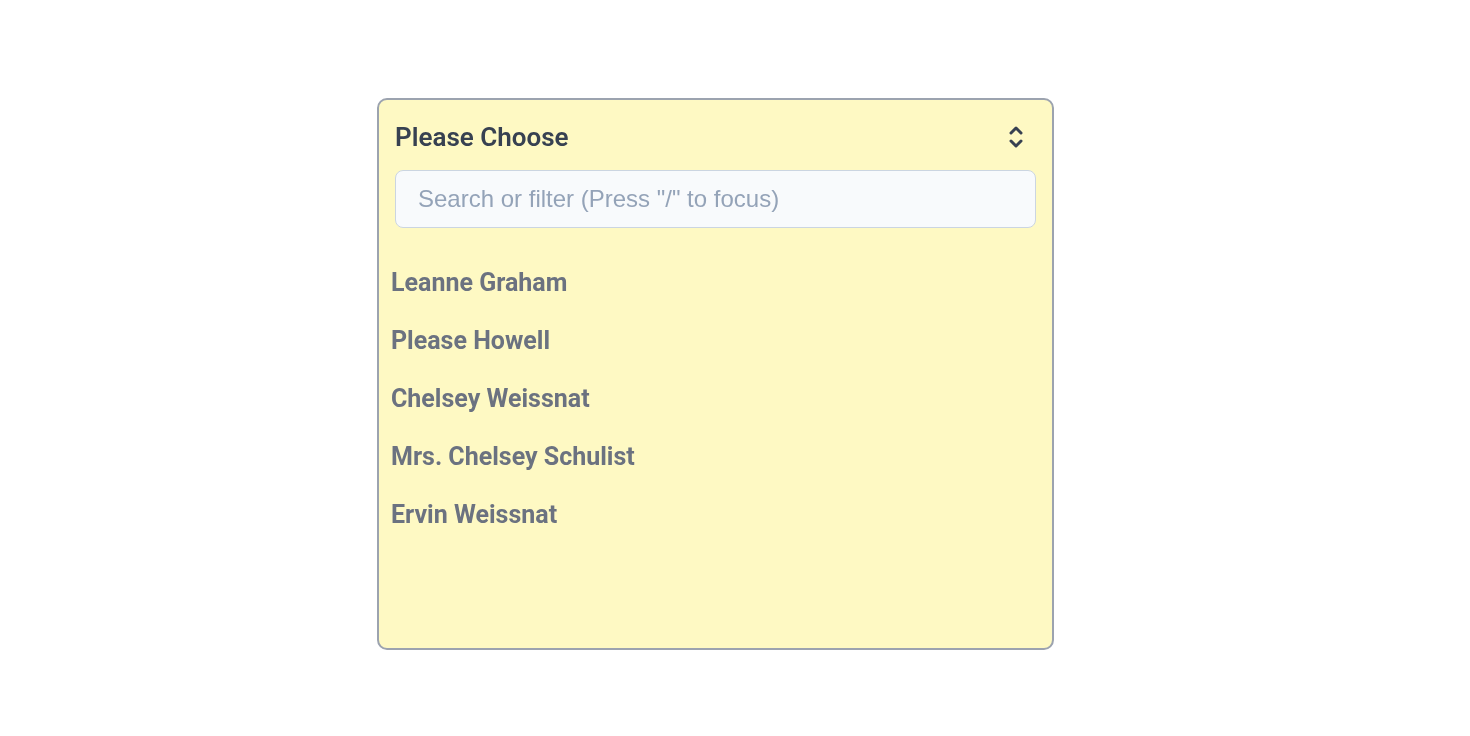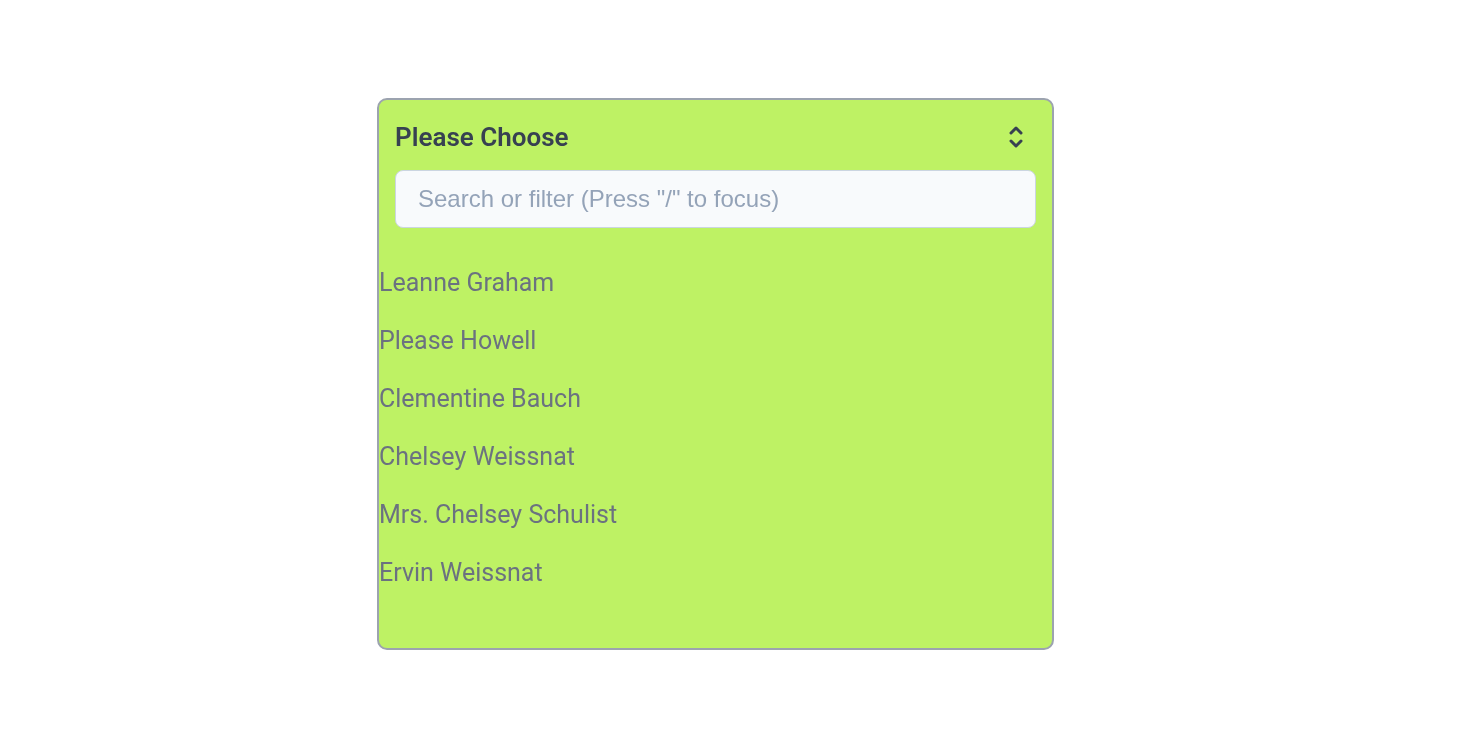--- a/index.html
+++ b/index.html
@@ -17,21 +17,21 @@
     }
     
     .dropdown-container {
       position: absolute;
       left: 377px;
       top: 98px;
       width: 677px;
       height: 552px;
       border: 2px solid #9ca3af;
       border-radius: 10px;
-      background: #bef264;
+      background: #fef9c3;
       overflow: hidden;
     }
     
     .dropdown-header {
       display: flex;
       align-items: center;
       justify-content: space-between;
       padding: 22px 26px 18px 16px;
     }
     
@@ -66,23 +66,23 @@
     
     .search-input::placeholder {
       color: #94a3b8;
     }
     
     .options-list {
       padding: 8px 0;
     }
     
     .option-item {
-      padding: 14px 0;
+      padding: 14px 12px;
       font-size: 25px;
-      font-weight: 400;
+      font-weight: 700;
       color: #6b7280;
       cursor: pointer;
       line-height: 1.2;
     }
   </style>
 </head>
 <body>
 
 <div class="dropdown-container">
   <div class="dropdown-header">
@@ -95,18 +95,17 @@
     </span>
   </div>
 
   <div class="search-wrapper">
     <input type="text" class="search-input" placeholder="Search or filter (Press &quot;/&quot; to focus)" style="">
   </div>
 
   <div class="options-list">
     <div class="option-item">Leanne Graham</div>
     <div class="option-item">Please Howell</div>
-    <div class="option-item">Clementine Bauch</div>
     <div class="option-item">Chelsey Weissnat</div>
     <div class="option-item">Mrs. Chelsey Schulist</div>
     <div class="option-item">Ervin Weissnat</div>
   </div>
 </div>
 
 </body></html>

